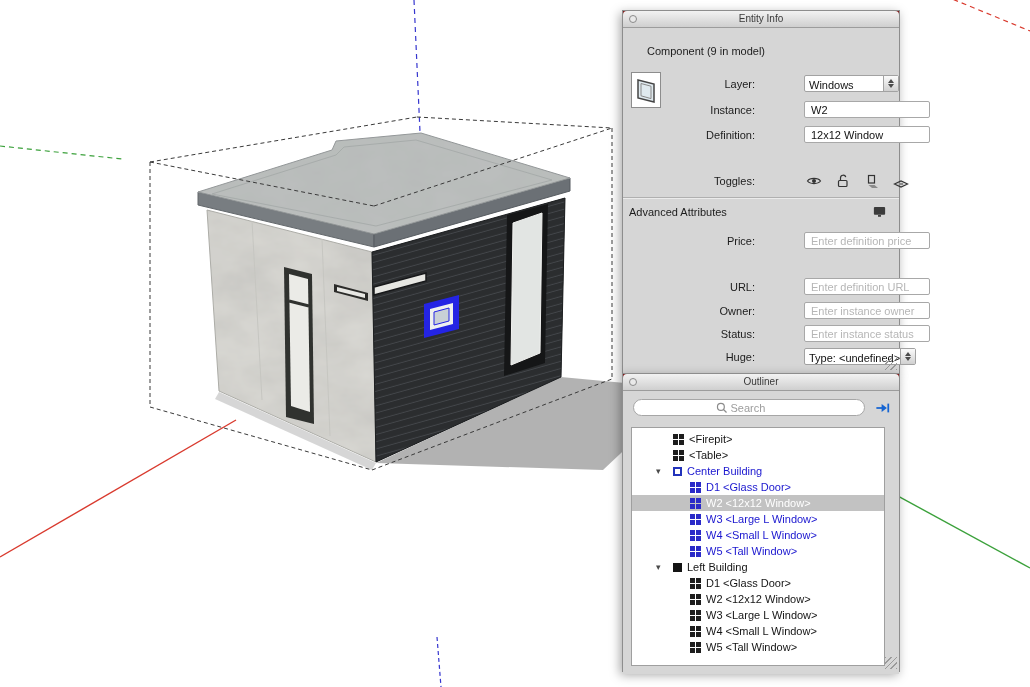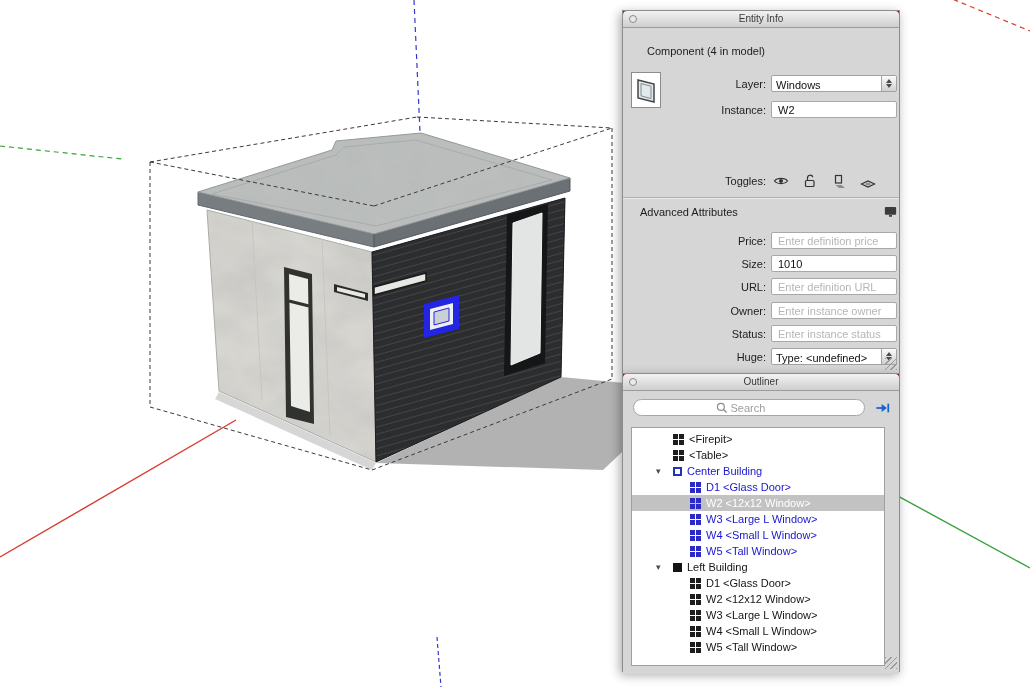--- a/index.html
+++ b/index.html
@@ -20,21 +20,21 @@
   .pbody{position:relative;width:100%;background:#d6d6d6;}
   .grip{position:absolute;right:2px;bottom:2px;width:12px;height:12px;
         background:repeating-linear-gradient(315deg,#9a9a9a 0 1px,transparent 1px 4px);}
 
   
   #entity-info{left:622px;top:10px;width:278px;height:363px;}
   #entity-info .pbody{height:347px;}
   .esummary{position:absolute;top:17px;left:24px;font-size:11px;color:#1c1c1c;}
   .ethumb{position:absolute;left:8px;top:44px;width:30px;height:36px;background:#fff;
           border:1px solid #8d8d8d;box-sizing:border-box;display:flex;align-items:center;justify-content:center;}
-  .erow{position:absolute;left:11px;width:100%;height:17px;display:flex;align-items:center;font-size:11px;}
+  .erow{position:absolute;left:0;width:100%;height:17px;display:flex;align-items:center;font-size:11px;gap:44px;}
   .elab{width:132px;text-align:right;padding-right:5px;color:#1c1c1c;flex:none;white-space:nowrap;}
   .ein{width:126px;height:17px;box-sizing:border-box;border:1px solid #a8a8a8;border-radius:2px;
        font-family:"Liberation Sans",sans-serif;font-size:11px;padding:0 6px;color:#111;background:#fff;}
   .ein::placeholder{color:#b6b6b6;}
   .eselect{width:126px;height:17px;background:#fff;border:1px solid #a2a2a2;border-radius:2px;
            display:flex;align-items:flex-end;box-sizing:border-box;}
   .eselval{flex:1;padding-left:4px;font-size:11px;white-space:nowrap;overflow:hidden;color:#111;}
   .earrows{width:14px;height:100%;background:linear-gradient(#fbfbfb,#d0d0d0);border-left:1px solid #a2a2a2;
            display:flex;flex-direction:column;align-items:center;justify-content:center;gap:1px;flex:none;}
   .tu{width:0;height:0;border-left:3px solid transparent;border-right:3px solid transparent;border-bottom:4px solid #4a4a4a;}
@@ -157,21 +157,21 @@
       <line x1="372" y1="470" x2="612" y2="379"></line>
     </g>
   </svg>
 
   <div class="panel" id="entity-info">
     <div class="titlebar">
       <span class="winclose"></span>
       <span class="wintitle">Entity Info</span>
     </div>
     <div class="pbody">
-      <div class="esummary">Component (4 in model)</div>
+      <div class="esummary">Component (9 in model)</div>
 
       <div class="ethumb">
         <svg width="26" height="30" viewBox="0 0 26 30">
           <polygon points="5,5 21,9 21,27 5,23" fill="#dfe9ee" stroke="#444" stroke-width="1.5"></polygon>
           <polygon points="8,8.5 18,11.2 18,23.6 8,20.8" fill="none" stroke="#8a8a8a" stroke-width="1"></polygon>
         </svg>
       </div>
 
       <div class="erow" style="top:47px">
         <span class="elab">Layer:</span>
@@ -182,20 +182,24 @@
               <b class="td"></b>
             </span>
         </div>
       </div>
 
       <div class="erow" style="top:73px">
         <span class="elab">Instance:</span>
         <input class="ein" value="W2" style="">
       </div>
 
+      <div class="erow" style="top:98px">
+        <span class="elab">Definition:</span>
+        <input class="ein" value="12x12 Window" style="">
+      </div>
 
       <div class="erow" style="top:144px">
         <span class="elab">Toggles:</span>
         <div class="togicons">
           <svg class="tgl" viewBox="0 0 16 16">
             <path d="M1.5 8 C4 4.6 12 4.6 14.5 8 C12 11.4 4 11.4 1.5 8 Z" fill="none" stroke="#333" stroke-width="1.2"></path>
             <circle cx="8" cy="8" r="2" fill="#333"></circle>
           </svg>
           <svg class="tgl" viewBox="0 0 16 16">
             <rect x="3.5" y="7.5" width="8.5" height="6" rx="1" fill="none" stroke="#333" stroke-width="1.2"></rect>
@@ -220,24 +224,20 @@
           <rect x="2" y="3.2" width="12" height="8.2" rx="1" fill="#3c3c3c"></rect>
           <rect x="6.4" y="11.8" width="3.2" height="1.8" fill="#3c3c3c"></rect>
         </svg>
       </div>
 
       <div class="erow" style="top:204px">
         <span class="elab">Price:</span>
         <input class="ein" placeholder="Enter definition price" style="">
       </div>
 
-      <div class="erow" style="top:227px">
-        <span class="elab">Size:</span>
-        <input class="ein" value="1010" style="">
-      </div>
 
       <div class="erow" style="top:250px">
         <span class="elab">URL:</span>
         <input class="ein" placeholder="Enter definition URL" style="">
       </div>
 
       <div class="erow" style="top:297px">
         <span class="elab">Status:</span>
         <input class="ein" placeholder="Enter instance status" style="">
       </div>

